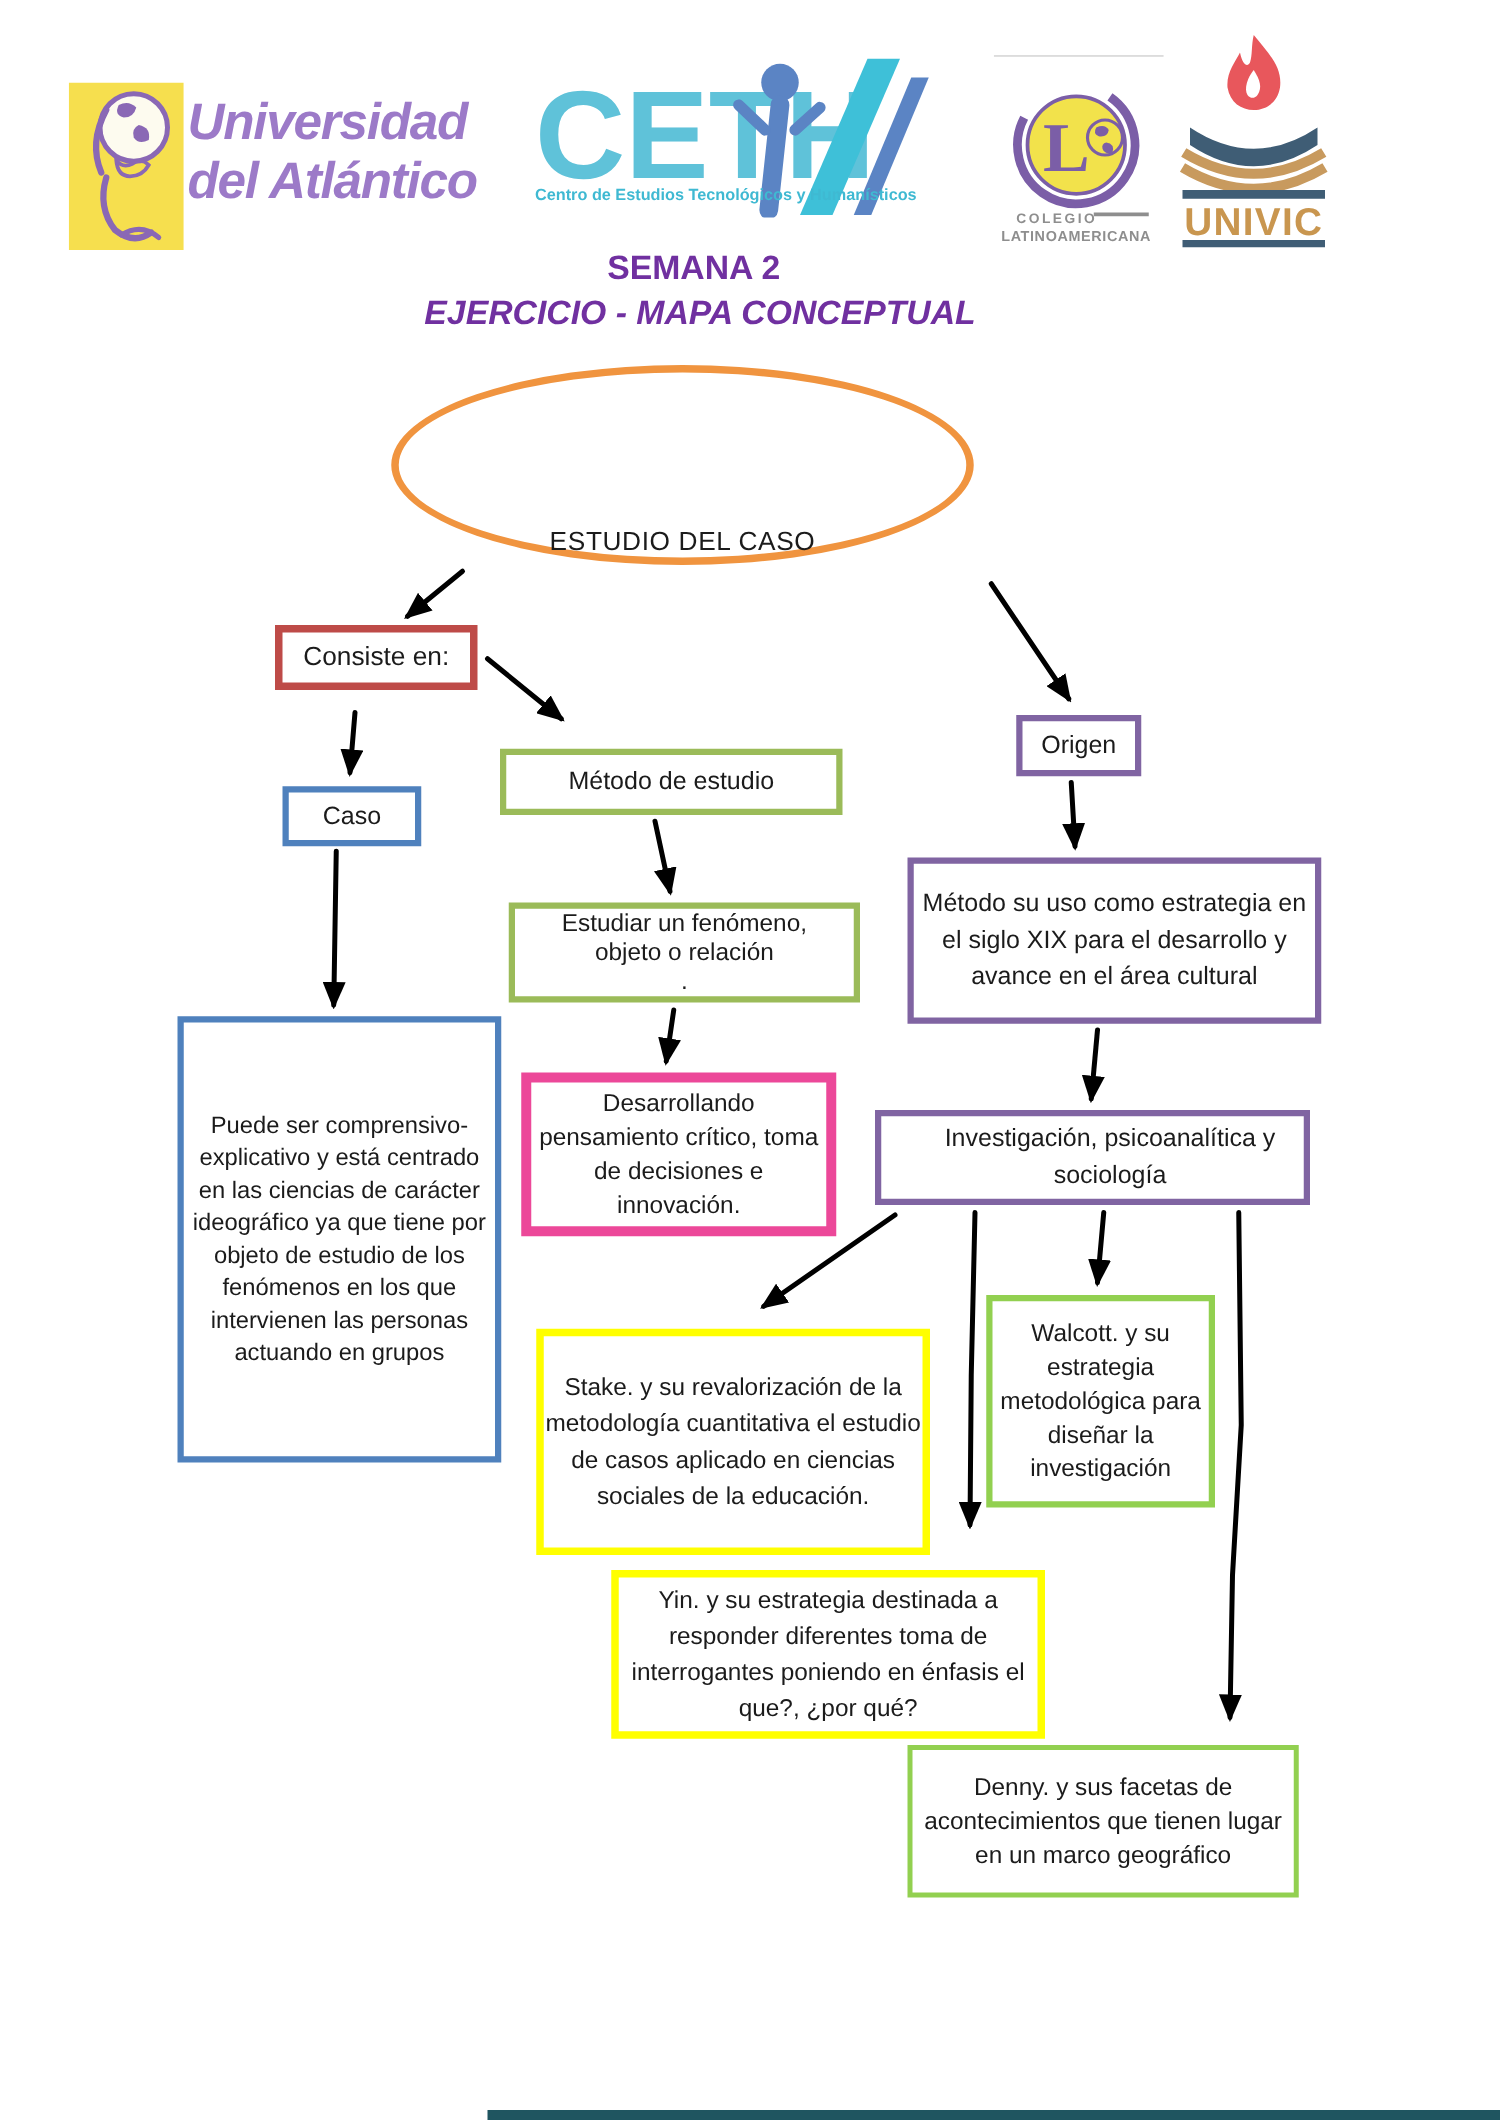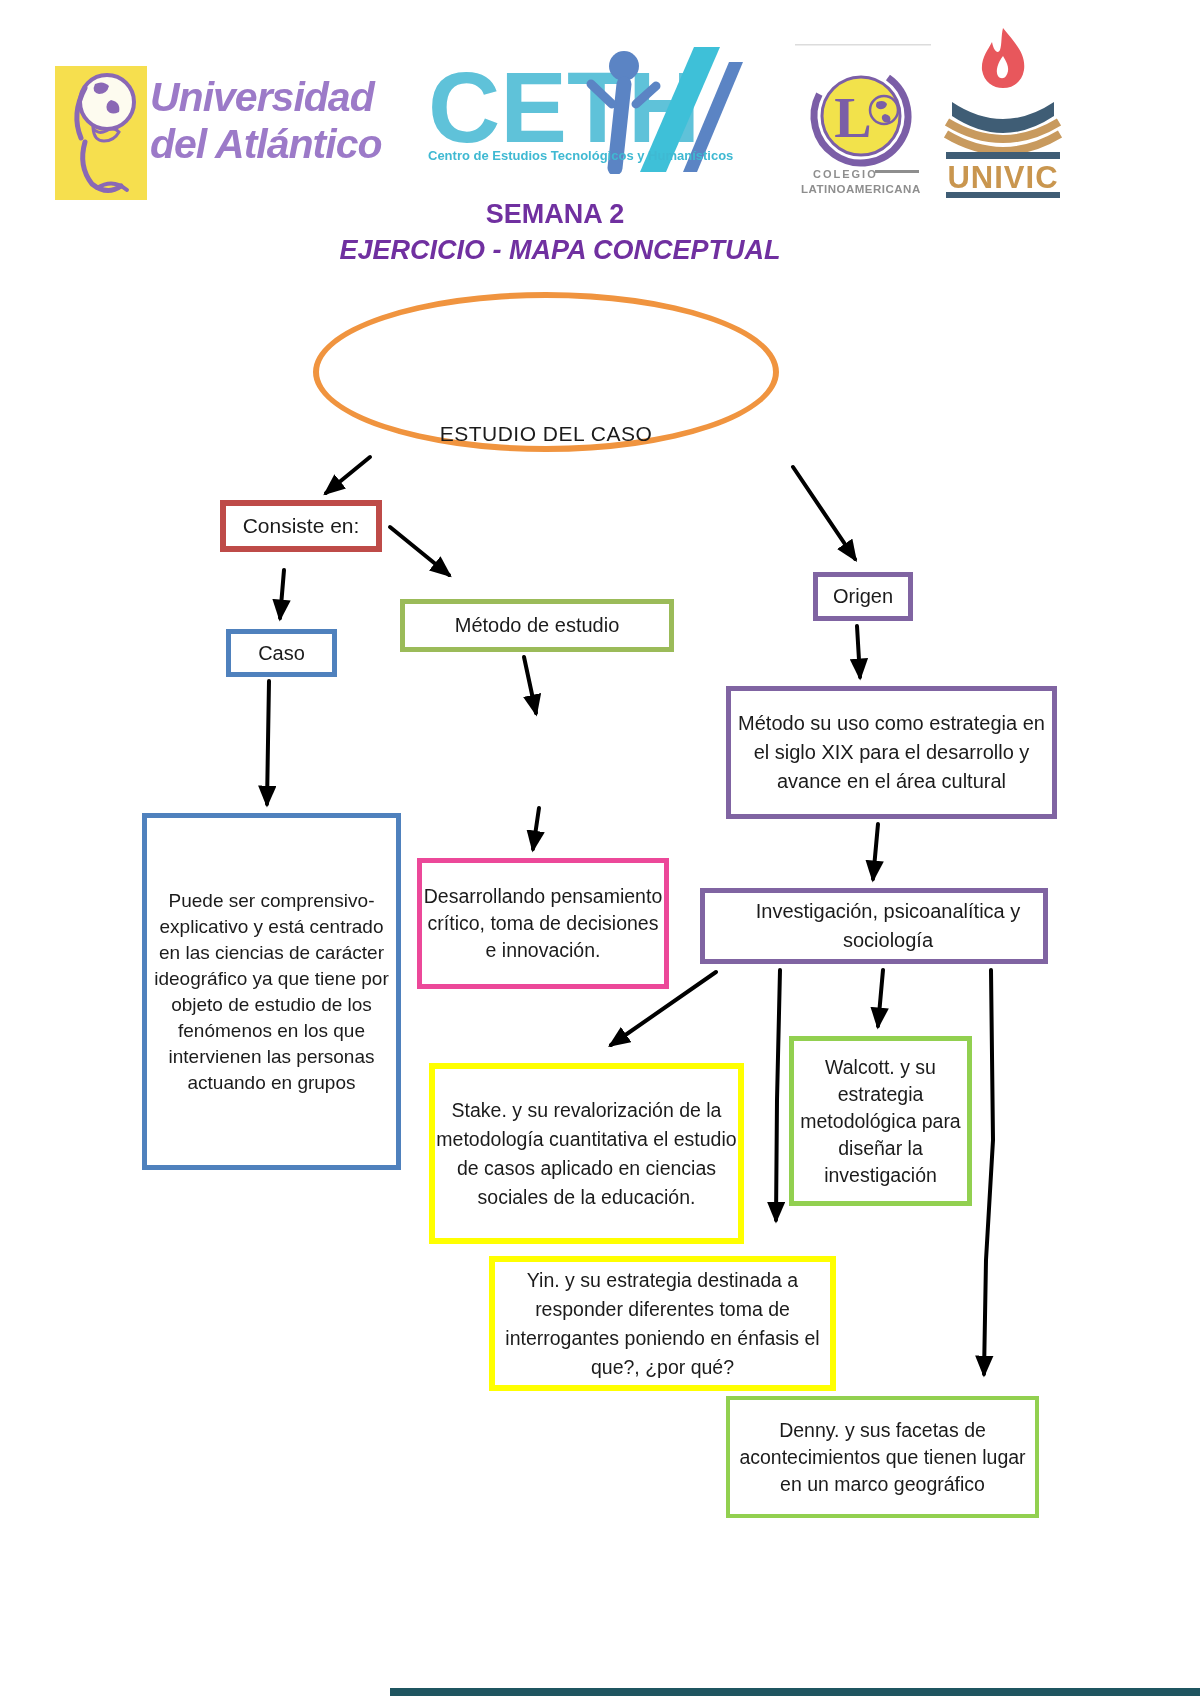--- a/index.html
+++ b/index.html
@@ -27,21 +27,21 @@
         display:flex;align-items:center;justify-content:center;text-align:center;}
   .prelines{white-space:pre-line;}
   .n-consiste{left:220px;top:500px;width:162px;height:52px;border:6px solid #BE4B48;font-size:21px;}
   .n-caso{left:226px;top:629px;width:111px;height:48px;border:5px solid #4F81BD;font-size:20px;}
   .n-metodo{left:400px;top:599px;width:274px;height:53px;border:5px solid #9BBB59;font-size:20px;}
   .n-origen{left:813px;top:572px;width:100px;height:49px;border:5px solid #8064A2;font-size:20px;}
   .n-estudiar{left:407px;top:722px;width:281px;height:80px;border:5px solid #9BBB59;
               font-size:19.5px;line-height:23px;}
   .n-puede{left:142px;top:813px;width:259px;height:357px;border:5px solid #4F81BD;
            font-size:19px;line-height:26px;padding:4px;}
-  .n-desarrollando{left:417px;top:858px;width:252px;height:131px;border:5px solid #ec4899;
+  .n-desarrollando{left:417px;top:858px;width:252px;height:131px;border:8px solid #ec4899;
            font-size:19.5px;line-height:27px;}
   .n-comenzo{left:726px;top:686px;width:331px;height:133px;border:5px solid #8064A2;
            font-size:20px;line-height:29px;padding:2px;}
   .n-investigacion{left:700px;top:888px;width:348px;height:76px;border:5px solid #8064A2;
            font-size:20px;line-height:29px;padding-left:28px;}
   .n-stake{left:429px;top:1063px;width:315px;height:181px;border:6px solid #FFFF00;
            font-size:19.5px;line-height:29px;}
   .n-walcott{left:789px;top:1036px;width:183px;height:170px;border:5px solid #92D050;
            font-size:19.5px;line-height:27px;}
   .n-yin{left:489px;top:1256px;width:347px;height:135px;border:6px solid #FFFF00;
@@ -126,20 +126,23 @@
   </div>
 
   <div class="ellipse">
     <span>ESTUDIO DEL CASO</span>
   </div>
 
   <div class="node n-consiste">Consiste en:</div>
   <div class="node n-caso">Caso</div>
   <div class="node n-metodo">Método de estudio</div>
   <div class="node n-origen">Origen</div>
+  <div class="node n-estudiar prelines">Estudiar un fenómeno,
+objeto o relación
+.</div>
   <div class="node n-puede">Puede ser comprensivo-explicativo y está centrado en las ciencias de carácter ideográfico ya que tiene por objeto de estudio de los fenómenos en los que intervienen las personas actuando en grupos</div>
   <div class="node n-desarrollando">Desarrollando pensamiento crítico, toma de decisiones e innovación.</div>
   <div class="node n-comenzo">Método su uso como estrategia en el siglo XIX para el desarrollo y avance en el área cultural</div>
   <div class="node n-investigacion">Investigación, psicoanalítica y sociología</div>
   <div class="node n-stake">Stake. y su revalorización de la metodología cuantitativa el estudio de casos aplicado en ciencias sociales de la educación.</div>
   <div class="node n-walcott">Walcott. y su estrategia metodológica para diseñar la investigación</div>
   <div class="node n-yin">Yin. y su estrategia destinada a responder diferentes toma de interrogantes poniendo en énfasis el que?, ¿por qué?</div>
   <div class="node n-denny">Denny. y sus facetas de acontecimientos que tienen lugar en un marco geográfico</div>
 
   <svg class="arrows" width="1200" height="1696" viewBox="0 0 1200 1696">

